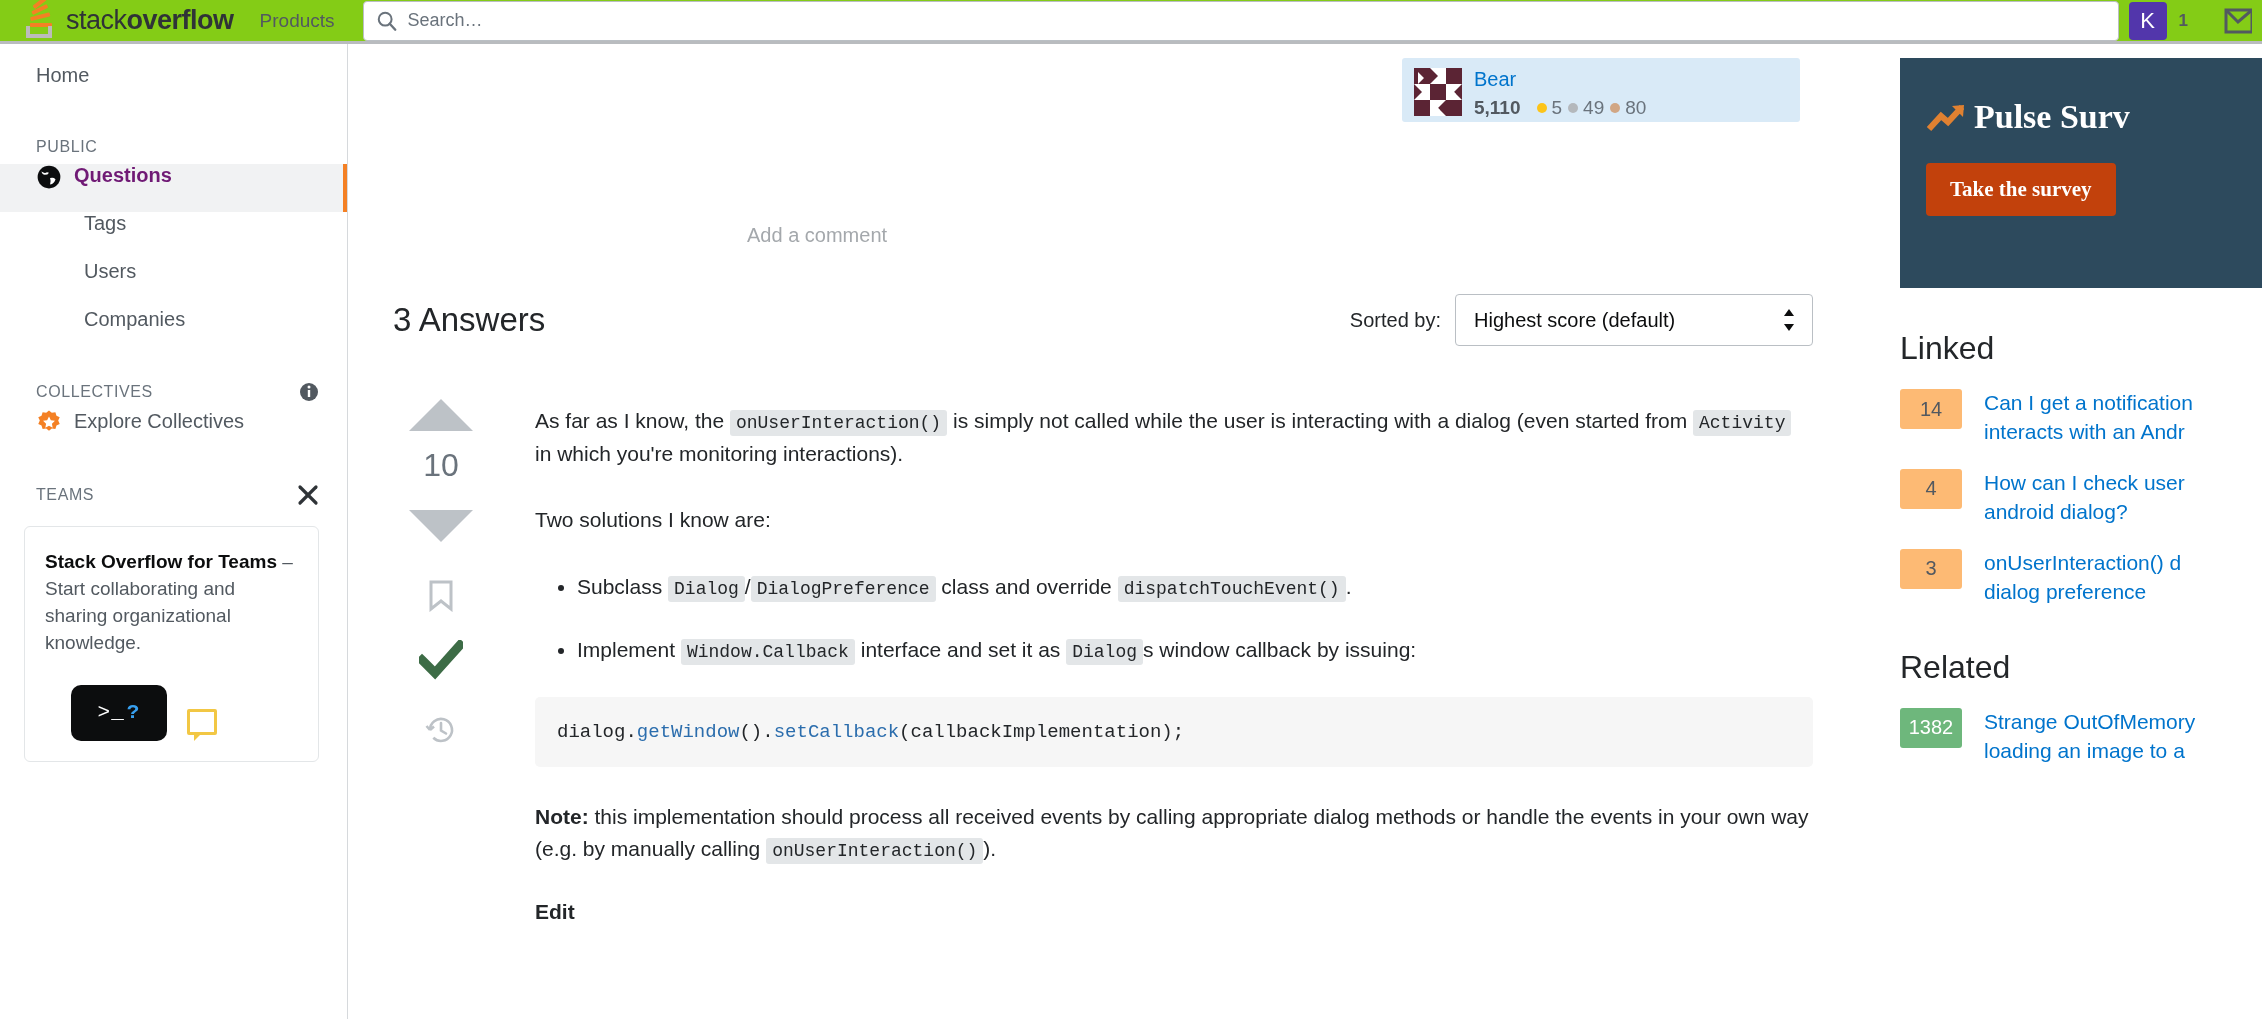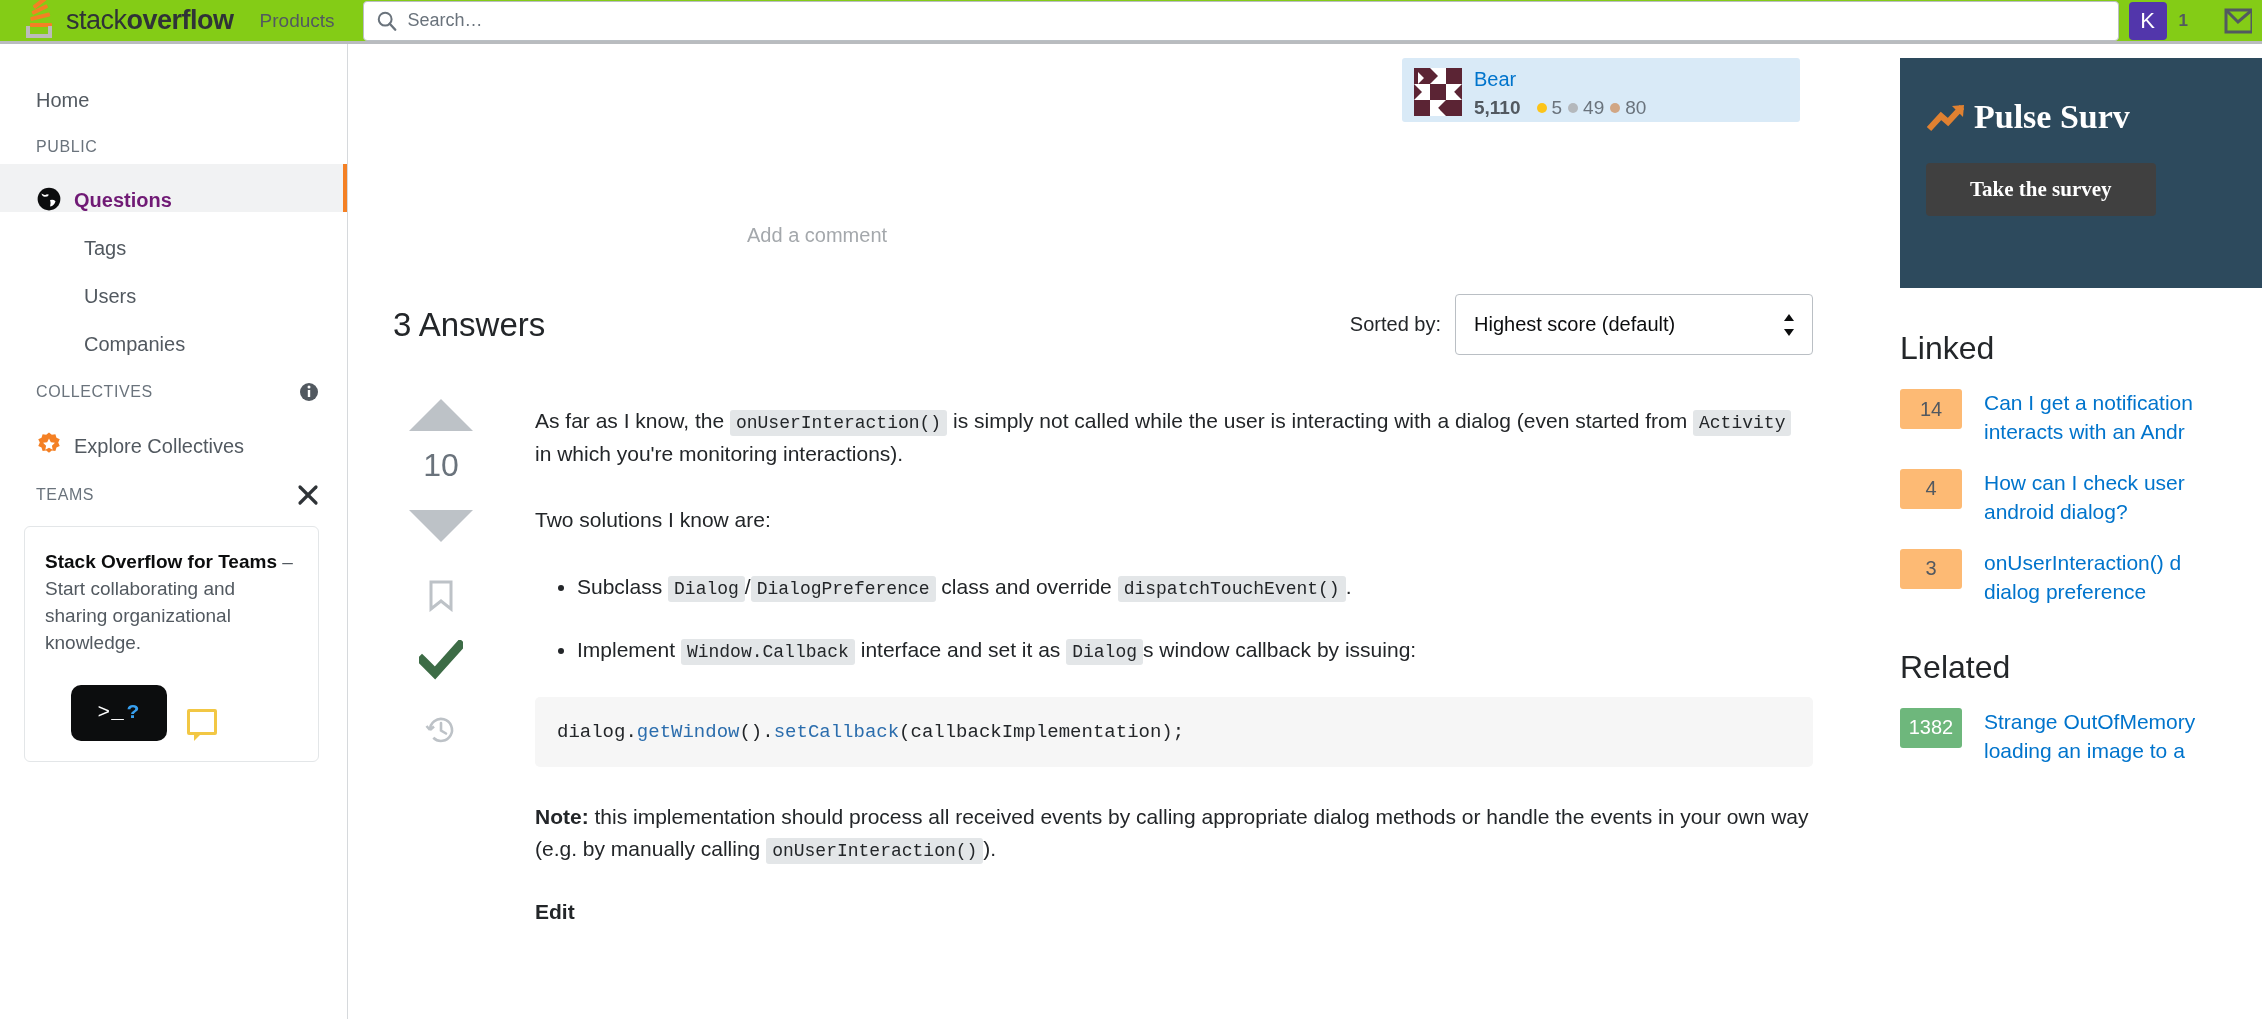--- a/index.html
+++ b/index.html
@@ -65,21 +65,21 @@
   .k-count { font-size: 17px; font-weight: 700; color: #525960; margin-left: 12px; }
   .inbox-ico { margin-left: 34px; width: 30px; height: 28px; }
 
   
   .sidebar {
     position: absolute; top: 44px; left: 0; width: 348px; height: 975px;
     background: #fff; border-right: 1px solid #d6d9dc;
     padding-top: 20px; z-index: 20; overflow: hidden;
   }
   .side-row {
-    height: 48px; display: flex; align-items: flex-end;
+    height: 48px; display: flex; align-items: flex-start;
     font-size: 20px; color: #525960; padding-left: 36px; cursor: pointer;
     position: relative;
   }
   .side-row.sub { padding-left: 84px; }
   .side-row.active {
     background: #f1f2f3; color: #701a75; font-weight: 700;
     border-right: 4px solid #f48024; padding-left: 36px;
   }
   .side-row .ico { width: 26px; height: 26px; margin-right: 12px; flex: none; }
   .side-head {
@@ -147,21 +147,21 @@
   }
 
   .answers-head {
     position: absolute; top: 250px; left: 44px; width: 1420px;
     display: flex; align-items: center; justify-content: space-between;
   }
   .answers-title { font-size: 33px; font-weight: 400; color: #232629; }
   .sortby { display: flex; align-items: center; }
   .sortby-label { font-size: 20px; color: #232629; margin-right: 14px; }
   .select-box {
-    width: 358px; height: 61px; border: 1px solid #babfc4; border-radius: 4px;
+    width: 358px; height: 52px; border: 1px solid #babfc4; border-radius: 4px;
     background: #fff; display: flex; align-items: center; justify-content: space-between;
     padding: 0 16px 0 18px; font-size: 20px; color: #0c0d0e; cursor: pointer;
   }
   .caret-ud { width: 14px; height: 26px; }
 
   
   .answer { position: absolute; top: 355px; left: 44px; width: 1420px; display: flex; }
   .votecol { width: 96px; flex: none; display: flex; flex-direction: column; align-items: center; }
   .tri-up, .tri-down { width: 0; height: 0; cursor: pointer; }
   .tri-up { border-left: 32px solid transparent; border-right: 32px solid transparent; border-bottom: 32px solid #bdc2c7; }
@@ -197,22 +197,22 @@
     margin-top: 14px; width: 362px; height: 230px; background: #2d4a5d;
     padding: 38px 26px 0 26px; color: #fff;
   }
   .promo-title {
     font-family: "Liberation Serif", serif; font-weight: 700;
     font-size: 34px; line-height: 1.22; white-space: nowrap;
   }
   .promo-line2 { display: flex; align-items: center; white-space: nowrap; }
   .trend-ico { width: 44px; height: 30px; margin-right: 4px; flex: none; }
   .promo-btn {
-    margin-top: 26px; display: inline-block; background: #404040;
-    border-radius: 4px; padding: 14px 44px; font-family: "Liberation Serif", serif;
+    margin-top: 26px; display: inline-block; background: #c2410c;
+    border-radius: 4px; padding: 14px 24px; font-family: "Liberation Serif", serif;
     font-weight: 700; font-size: 21px; color: #fff; cursor: pointer;
   }
 
   .rb-head { font-size: 32px; color: #232629; margin: 42px 0 22px 0; }
   .rb-row { display: flex; margin-bottom: 22px; }
   .rb-badge {
     width: 62px; height: 40px; flex: none; border-radius: 3px;
     background: #fdba74; color: #525960; font-size: 20px;
     display: flex; align-items: center; justify-content: center;
   }

